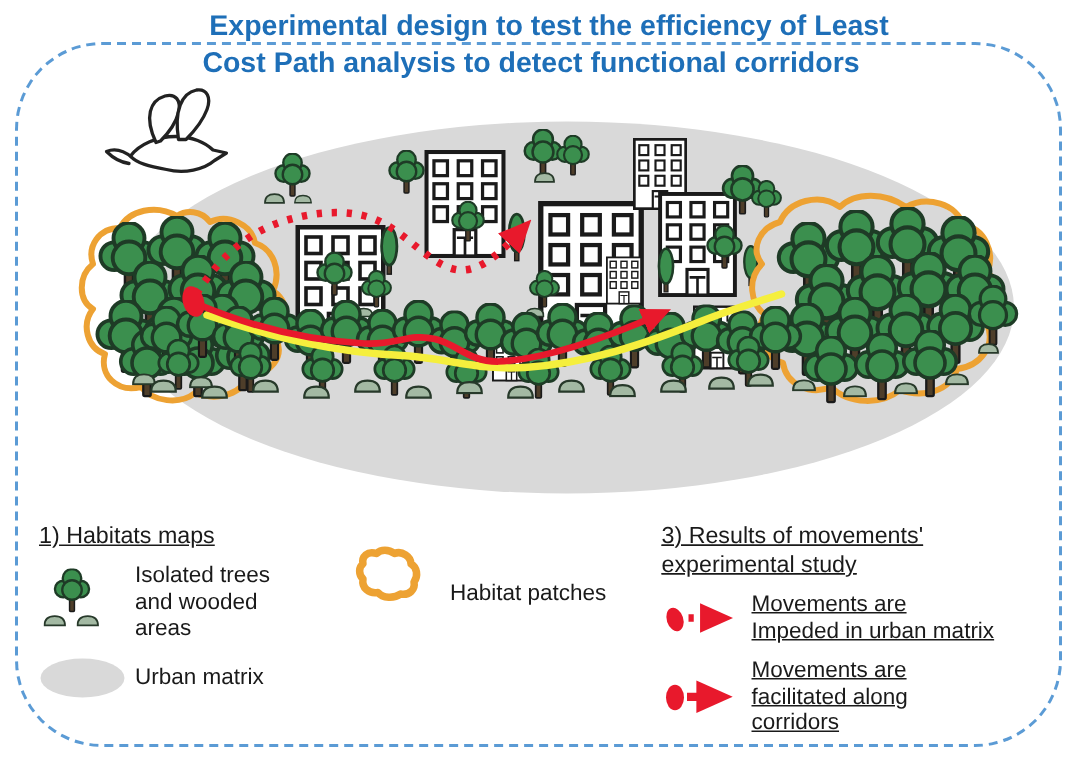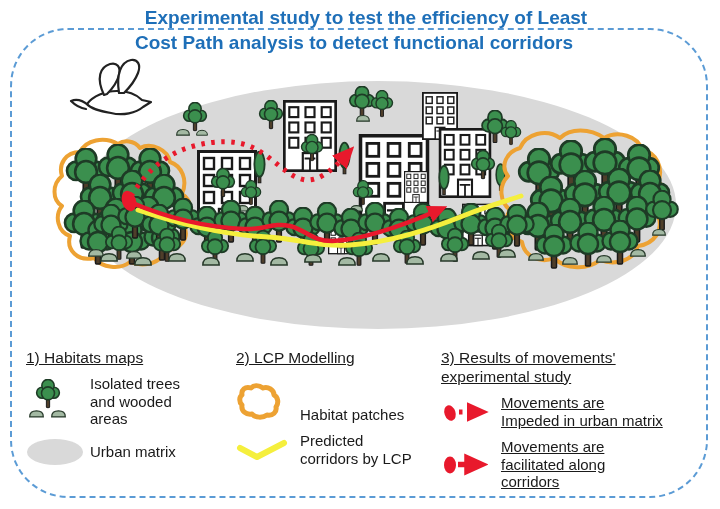--- a/index.html
+++ b/index.html
@@ -25,21 +25,21 @@
   .lg-label{font-size:15px;line-height:17.5px;white-space:pre-line;}
 </style>
 </head>
 <body>
 
 <div class="canvas">
 
   <div class="border-frame"></div>
 
   <div class="title">
-    <span>Experimental study to test the efficiency of Least
+    <span>Experimental design to test the efficiency of Least
 Cost Path analysis to detect functional corridors</span>
   </div>
 
   <svg class="scene" width="720" height="345" viewBox="0 0 720 345">
     <defs>
       <marker id="arrowhead" viewBox="0 0 10 10" refX="6.5" refY="5" markerWidth="4.4" markerHeight="4.4" orient="auto">
         <path d="M0,0.5 L10,5 L0,9.5 Z" fill="#e8192c"></path>
       </marker>
       <symbol id="tree" viewBox="0 0 40 46">
         <rect x="17.5" y="27" width="5" height="17" rx="1" fill="#4e3e2a" stroke="#1a1a1a" stroke-width="1.5"></rect>
@@ -247,39 +247,29 @@
         <span class="lg-icon">
           <svg width="58" height="30">
               <ellipse cx="29" cy="15" rx="28" ry="13" fill="#d9d9d9"></ellipse>
             </svg>
         </span>
         <span class="lg-label">Urban matrix</span>
       </div>
     </div>
 
     <div class="lg-col lg-col2">
-      <div class="lg-head">2) LCP Modelling</div>
       <div class="lg-row first">
         <span class="lg-icon">
           <svg width="46" height="42">
             <path d="M15,7 C9,5 5,9 6,14 C3,16 3,21 6,24 C5,30 10,34 16,33 C19,37 27,37 31,34
                      C37,35 41,31 40,26 C43,22 42,16 38,14 C38,9 32,5 27,7 C23,4 18,4 15,7 Z" fill="none" stroke="#eda233" stroke-width="5" stroke-linejoin="round"></path>
           </svg>
         </span>
         <span class="lg-label">Habitat patches</span>
       </div>
-      <div class="lg-row">
-        <span class="lg-icon">
-          <svg width="52" height="28">
-            <path d="M4,12 L21,21 L48,7" fill="none" stroke="#f5ef3d" stroke-width="6" stroke-linecap="round" stroke-linejoin="round"></path>
-          </svg>
-        </span>
-        <span class="lg-label">Predicted
-corridors by LCP</span>
-      </div>
     </div>
 
     <div class="lg-col lg-col3">
       <div class="lg-head">3) Results of movements'
 experimental study</div>
       <div class="lg-row">
         <span class="lg-icon">
           <svg width="58" height="28">
             <ellipse cx="9" cy="15" rx="5.5" ry="8" transform="rotate(-18 9 15)" fill="#e8192c"></ellipse>
             <path d="M18,14 H40" fill="none" stroke="#e8192c" stroke-width="5" stroke-dasharray="3.5 5.5" marker-end="url(#arrowhead)"></path>

